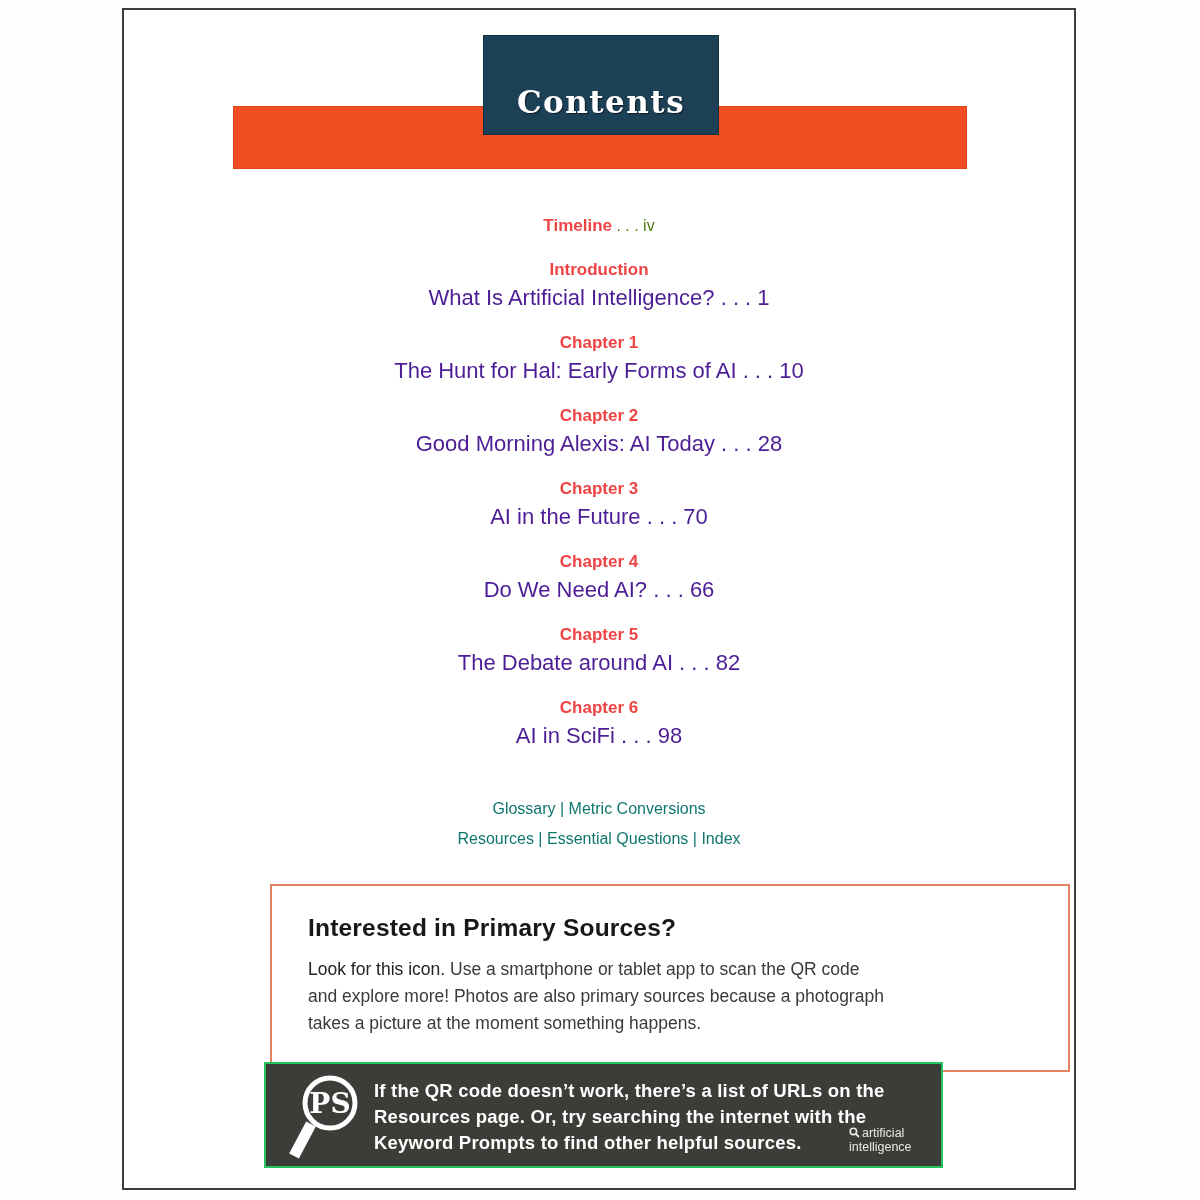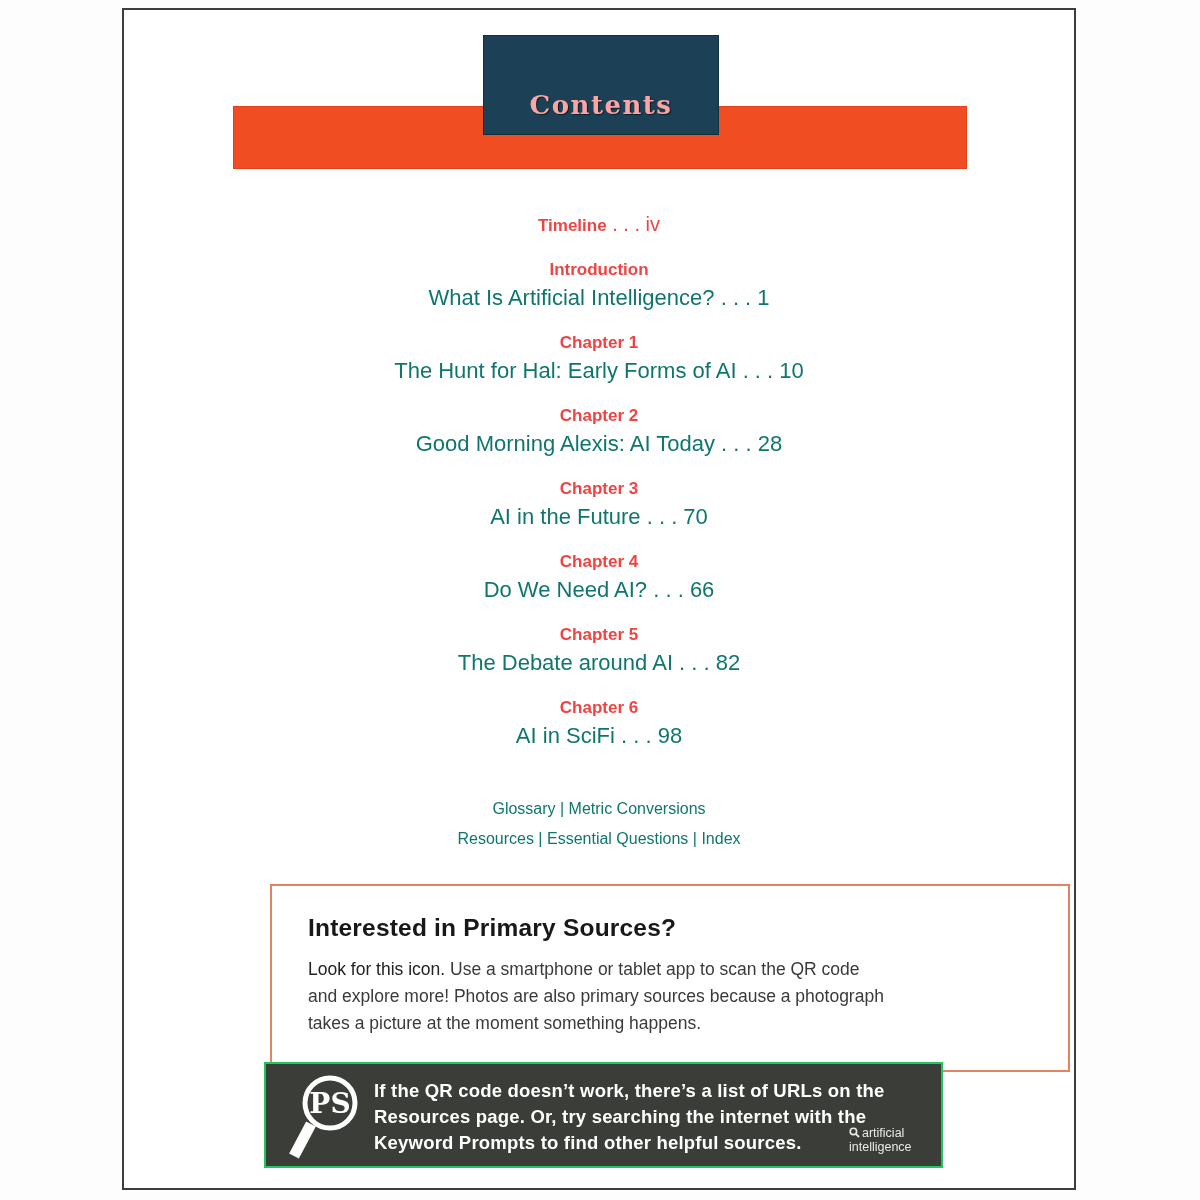--- a/index.html
+++ b/index.html
@@ -7,30 +7,30 @@
          font-family:"Liberation Sans", sans-serif;}
   .page{position:absolute;left:122px;top:8px;width:954px;height:1182px;background:#ffffff;
         border:2px solid #3a3e42;box-sizing:border-box;}
 
   
   .orange-band{position:absolute;left:109px;top:96px;width:734px;height:63px;
                background:#f04e22;border:1px solid #e0431a;box-sizing:border-box;z-index:1;}
   .title-box{position:absolute;left:359px;top:25px;width:236px;height:100px;background:#1c4055;
              border:1px solid #13303f;box-sizing:border-box;z-index:2;
              display:flex;align-items:flex-end;justify-content:center;padding-bottom:14px;}
-  .title-box .title{font-family:"DejaVu Serif", serif;font-weight:bold;color:#fca5a5;
-                    font-size:26px;letter-spacing:1.5px;text-shadow:1px 1px 1px rgba(0,0,0,.55);}
+  .title-box .title{font-family:"DejaVu Serif", serif;font-weight:bold;color:#ffffff;
+                    font-size:31px;letter-spacing:1.5px;text-shadow:1px 1px 1px rgba(0,0,0,.55);}
 
   
   .toc{position:absolute;left:0;top:200px;width:100%;text-align:center;color:#1a1a1a;}
   .toc-line{line-height:28px;font-size:22px;margin-bottom:16px;}
   .toc-group{margin-bottom:17px;}
   .toc .h{font-weight:bold;color:#ef4444;font-size:17px;line-height:28px;}
-  .toc .t{color:#0f766e;font-size:22px;line-height:28px;}
-  .toc .suffix{color:#ef4444;font-size:20px;}
+  .toc .t{color:#4c1d95;font-size:22px;line-height:28px;}
+  .toc .suffix{color:#4d7c0f;font-size:16px;}
   .glossary{margin-top:44px;font-weight:normal;color:#0f766e;font-size:16px;line-height:30px;}
 
   
   .primary-box{position:absolute;left:146px;top:874px;width:800px;height:188px;background:#ffffff;
                border:2px solid #e2males;border:2px solid #e28463;box-sizing:border-box;z-index:3;}
   .primary-box h2{margin:28px 0 0 36px;font-size:24.5px;color:#181818;letter-spacing:.2px;}
   .primary-box .body{margin:14px 36px 0 36px;font-size:17.5px;line-height:27px;color:#3a3a3a;}
   .primary-box .lead{font-weight:normal;color:#222222;}
 
   

